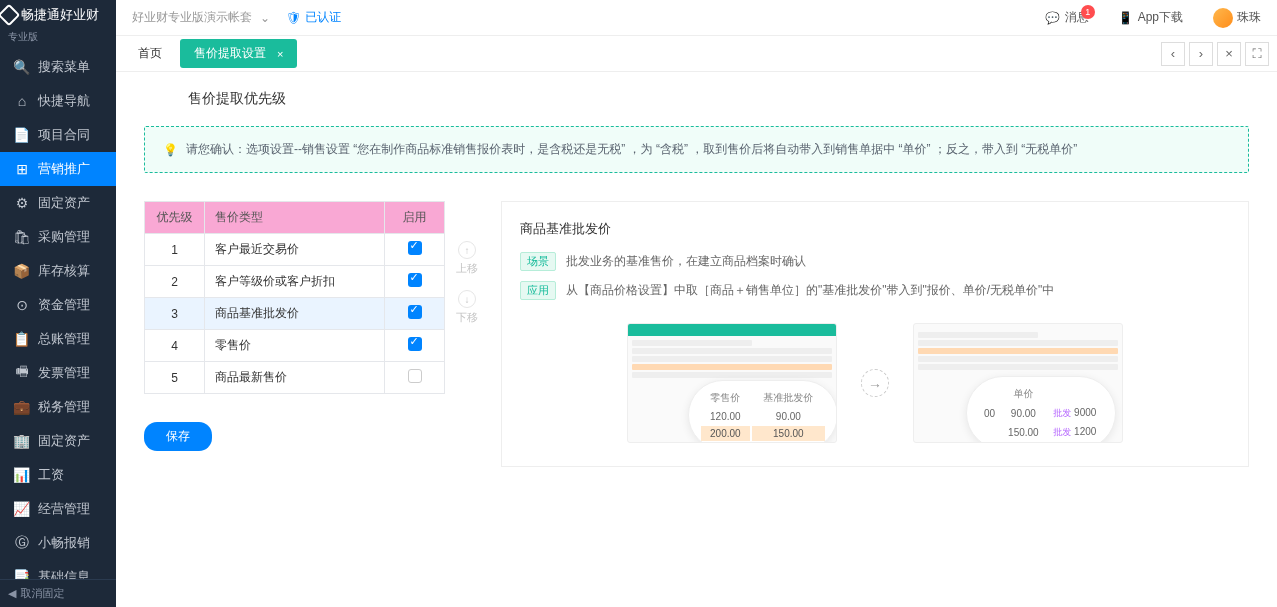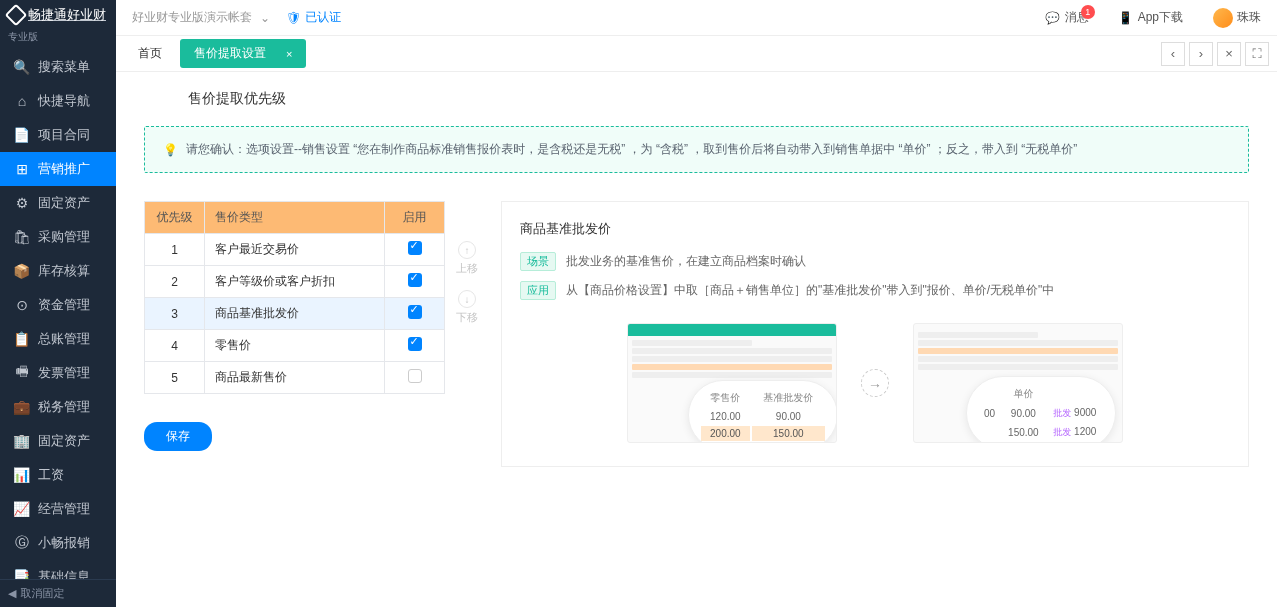--- a/index.html
+++ b/index.html
@@ -2,21 +2,21 @@
 <html><head>
   <meta charset="utf-8">
   <style>
     * { margin: 0; padding: 0; box-sizing: border-box; }
     body { font-family: "Microsoft YaHei", "PingFang SC", Arial, sans-serif; font-size: 12px; color: #333; background: #fff; overflow: hidden; }
     
     .app { display: flex; height: 607px; width: 1277px; }
     
     
     .sidebar { width: 116px; background: #1d2939; color: #c0c6cf; display: flex; flex-direction: column; }
-    .sidebar-logo { padding: 6px 8px; display: flex; align-items: center; gap: 4px; text-decoration: underline; }
+    .sidebar-logo { padding: 6px 1px; display: flex; align-items: center; gap: 4px; }
     .sidebar-logo-icon { width: 16px; height: 16px; border: 2px solid #fff; border-radius: 3px; transform: rotate(45deg); }
     .sidebar-logo-text { font-size: 13px; color: #fff; font-weight: 500; }
     .sidebar-sub { font-size: 10px; color: #8a94a6; padding: 0 8px 6px; }
     .sidebar-menu { flex: 1; overflow-y: auto; }
     .sidebar-item { display: flex; align-items: center; gap: 8px; padding: 8px 14px; cursor: pointer; font-size: 13px; }
     .sidebar-item.active { background: #0084ff; color: #fff; }
     .sidebar-icon { width: 16px; height: 16px; display: inline-flex; align-items: center; justify-content: center; font-size: 14px; }
     .sidebar-footer { padding: 6px 8px; font-size: 11px; color: #8a94a6; cursor: pointer; display: flex; align-items: center; gap: 4px; border-top: 1px solid #2a3a4f; }
     
     
@@ -27,39 +27,39 @@
     .org-select { display: flex; align-items: center; gap: 8px; color: #999; font-size: 12px; cursor: pointer; }
     .verified-badge { display: flex; align-items: center; gap: 4px; color: #0084ff; font-size: 12px; }
     .top-spacer { flex: 1; }
     .top-action { display: flex; align-items: center; gap: 4px; cursor: pointer; font-size: 12px; color: #555; position: relative; }
     .badge-dot { position: absolute; top: -4px; right: -6px; background: #ff4d4f; color: #fff; font-size: 9px; width: 14px; height: 14px; border-radius: 50%; display: flex; align-items: center; justify-content: center; }
     .avatar { width: 20px; height: 20px; border-radius: 50%; background: linear-gradient(135deg, #ffb84d, #ff8d1a); }
     
     
     .tabs-row { height: 36px; display: flex; align-items: center; padding: 0 8px; border-bottom: 1px solid #eee; gap: 4px; }
     .tab { padding: 6px 14px; font-size: 12px; cursor: pointer; border-radius: 3px; }
-    .tab.active { background: #1abc9c; color: #fff; display: flex; align-items: center; gap: 20px; }
+    .tab.active { background: #1abc9c; color: #fff; display: flex; align-items: center; gap: 11px; }
     .tab-close { cursor: pointer; font-size: 11px; }
     .tabs-spacer { flex: 1; }
     .tab-control { width: 24px; height: 24px; display: flex; align-items: center; justify-content: center; cursor: pointer; border: 1px solid #ddd; font-size: 13px; color: #666; }
     
     
     .content { flex: 1; padding: 18px 28px; overflow: auto; }
     .page-title { font-size: 14px; font-weight: 500; margin-bottom: 18px; margin-left: 44px; }
     
     .info-banner { border: 1px dashed #1abc9c; background: #f0fdf9; padding: 14px 18px; font-size: 12px; color: #5a6470; margin-bottom: 28px; border-radius: 2px; display: flex; align-items: center; gap: 8px; }
     .info-banner-icon { color: #888; }
     
     .main-row { display: flex; gap: 20px; align-items: flex-start; }
     
     
     .table-area { display: flex; gap: 8px; align-items: flex-start; }
     .price-table { border: 1px solid #e5e7eb; border-collapse: collapse; font-size: 12px; }
     .price-table th, .price-table td { border: 1px solid #e5e7eb; padding: 7px 10px; text-align: left; }
-    .price-table th { background: #fdba74; font-weight: 500; color: #555; }
+    .price-table th { background: #f9a8d4; font-weight: 500; color: #555; }
     .price-table th:first-child, .price-table td:first-child { text-align: center; width: 60px; }
     .price-table th:last-child, .price-table td:last-child { text-align: center; width: 60px; }
     .price-table td:nth-child(2) { width: 180px; }
     .price-table tr.selected { background: #eaf4ff; }
     .checkbox-on { width: 14px; height: 14px; background: #0084ff; border-radius: 3px; display: inline-block; position: relative; }
     .checkbox-on::after { content: "✓"; color: #fff; position: absolute; left: 2px; top: -2px; font-size: 11px; }
     .checkbox-off { width: 14px; height: 14px; border: 1px solid #ccc; border-radius: 3px; display: inline-block; }
     
     .move-controls { display: flex; flex-direction: column; gap: 14px; padding-top: 40px; }
     .move-btn { width: 28px; display: flex; flex-direction: column; align-items: center; gap: 2px; cursor: pointer; opacity: 0.5; font-size: 11px; color: #888; }

